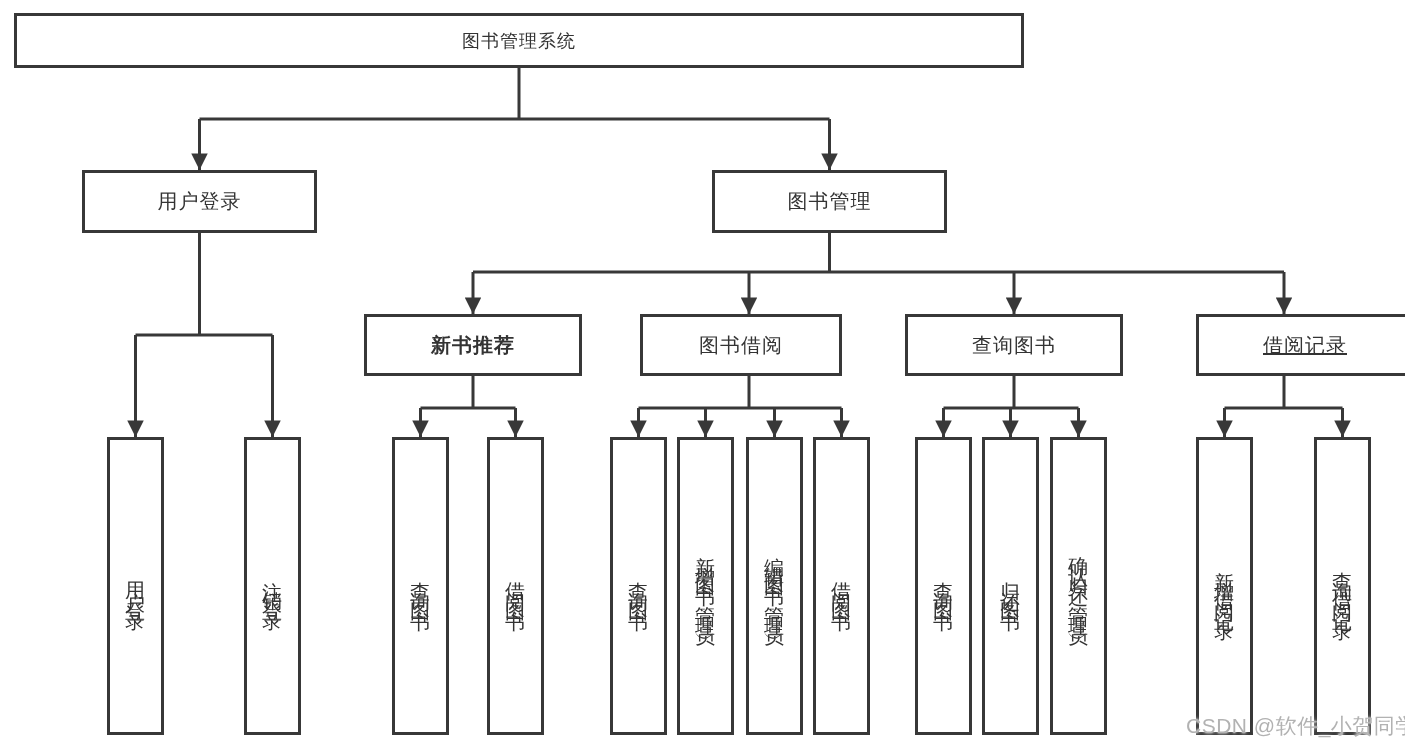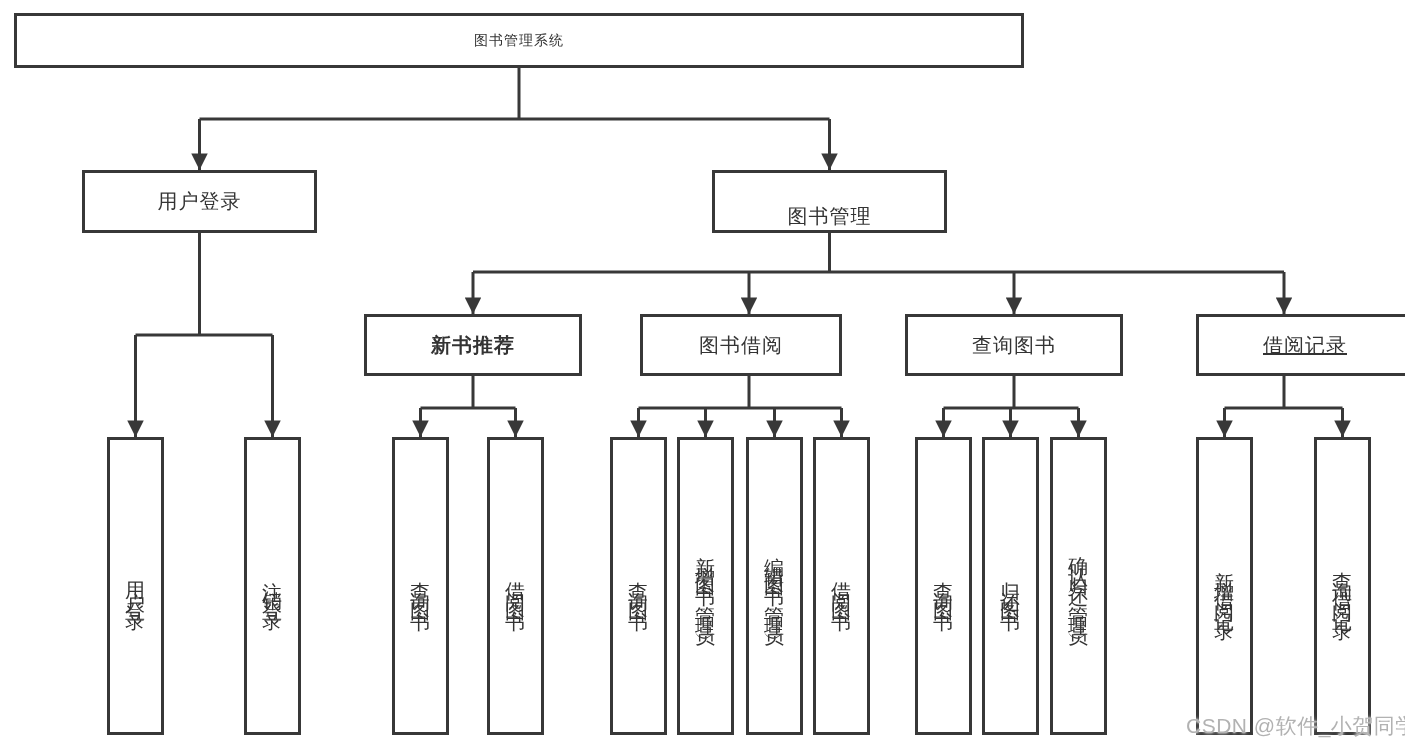--- a/index.html
+++ b/index.html
@@ -32,21 +32,21 @@
     align-items: center;
     justify-content: center;
     z-index: 2;
   }
   .node.h .label {
     font-size: 20px;
     letter-spacing: 1px;
     white-space: nowrap;
   }
   .node.root .label {
-    font-size: 14px;
+    font-size: 18px;
   }
   .node.v .label {
     writing-mode: vertical-rl;
     text-orientation: mixed;
     font-size: 20px;
     letter-spacing: 10px;
     line-height: 1;
     white-space: nowrap;
   }
   .watermark {
@@ -104,21 +104,21 @@
     </g>
   </svg>
 
   <div class="node h root" style="left:14px; top:13px; width:1010px; height:55px;">
     <span class="label">图书管理系统</span>
   </div>
 
   <div class="node h" style="left:82px; top:170px; width:235px; height:63px;">
     <span class="label">用户登录</span>
   </div>
-  <div class="node h" style="left:712px; top:170px; width:235px; height:63px;align-items:flex-end;">
+  <div class="node h" style="left:712px; top:170px; width:235px; height:63px;">
     <span class="label">图书管理</span>
   </div>
 
   <div class="node h" style="left:364px; top:314px; width:218px; height:62px;font-weight:bold;">
     <span class="label">新书推荐</span>
   </div>
   <div class="node h" style="left:640px; top:314px; width:202px; height:62px;">
     <span class="label">图书借阅</span>
   </div>
   <div class="node h" style="left:905px; top:314px; width:218px; height:62px;">

